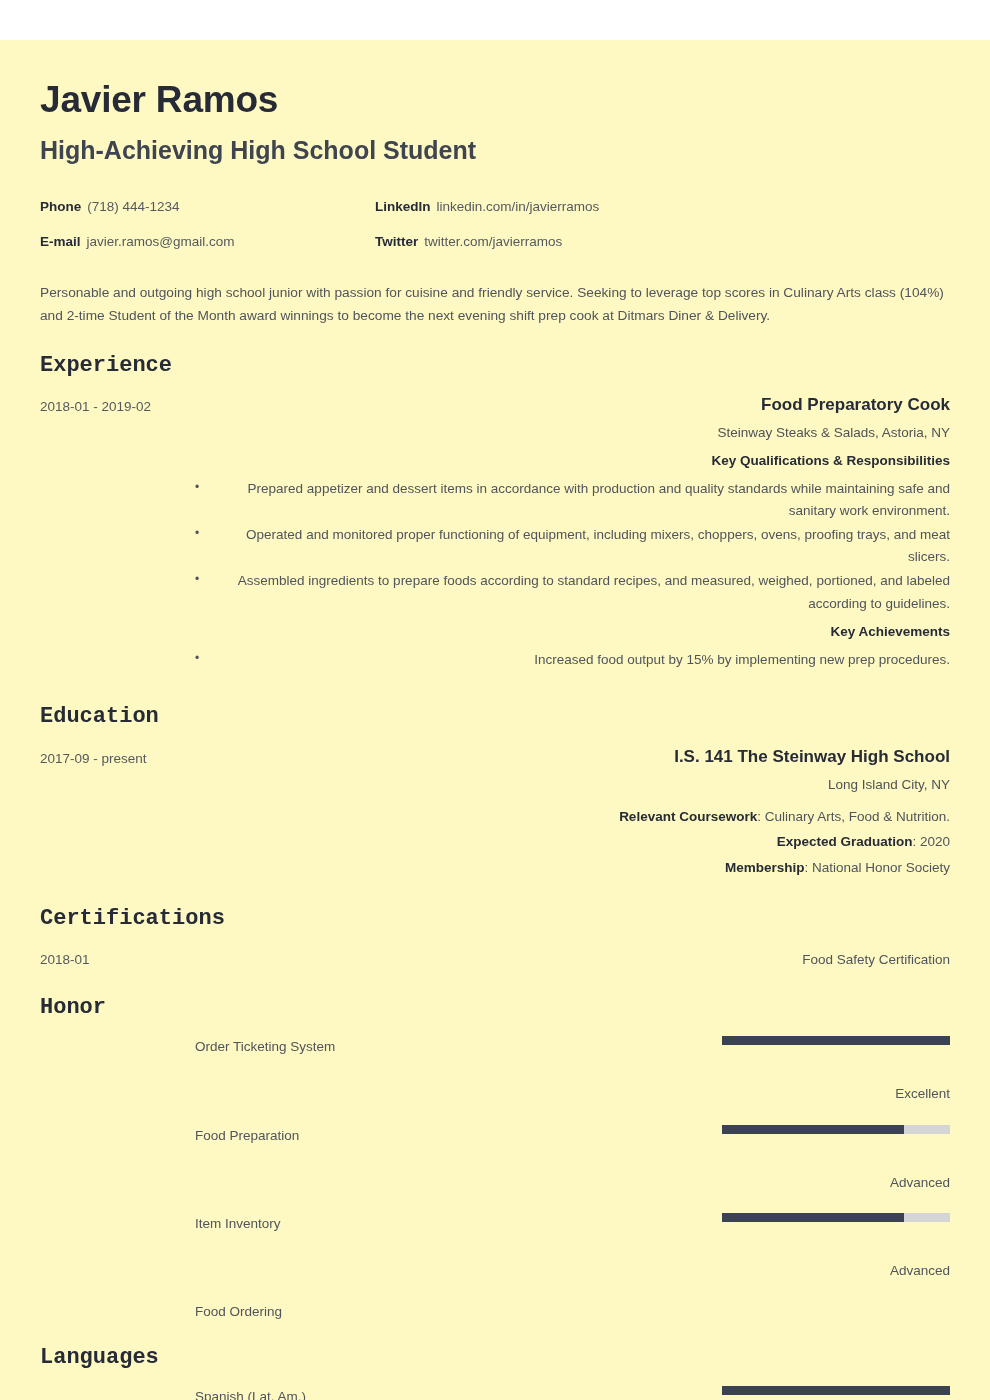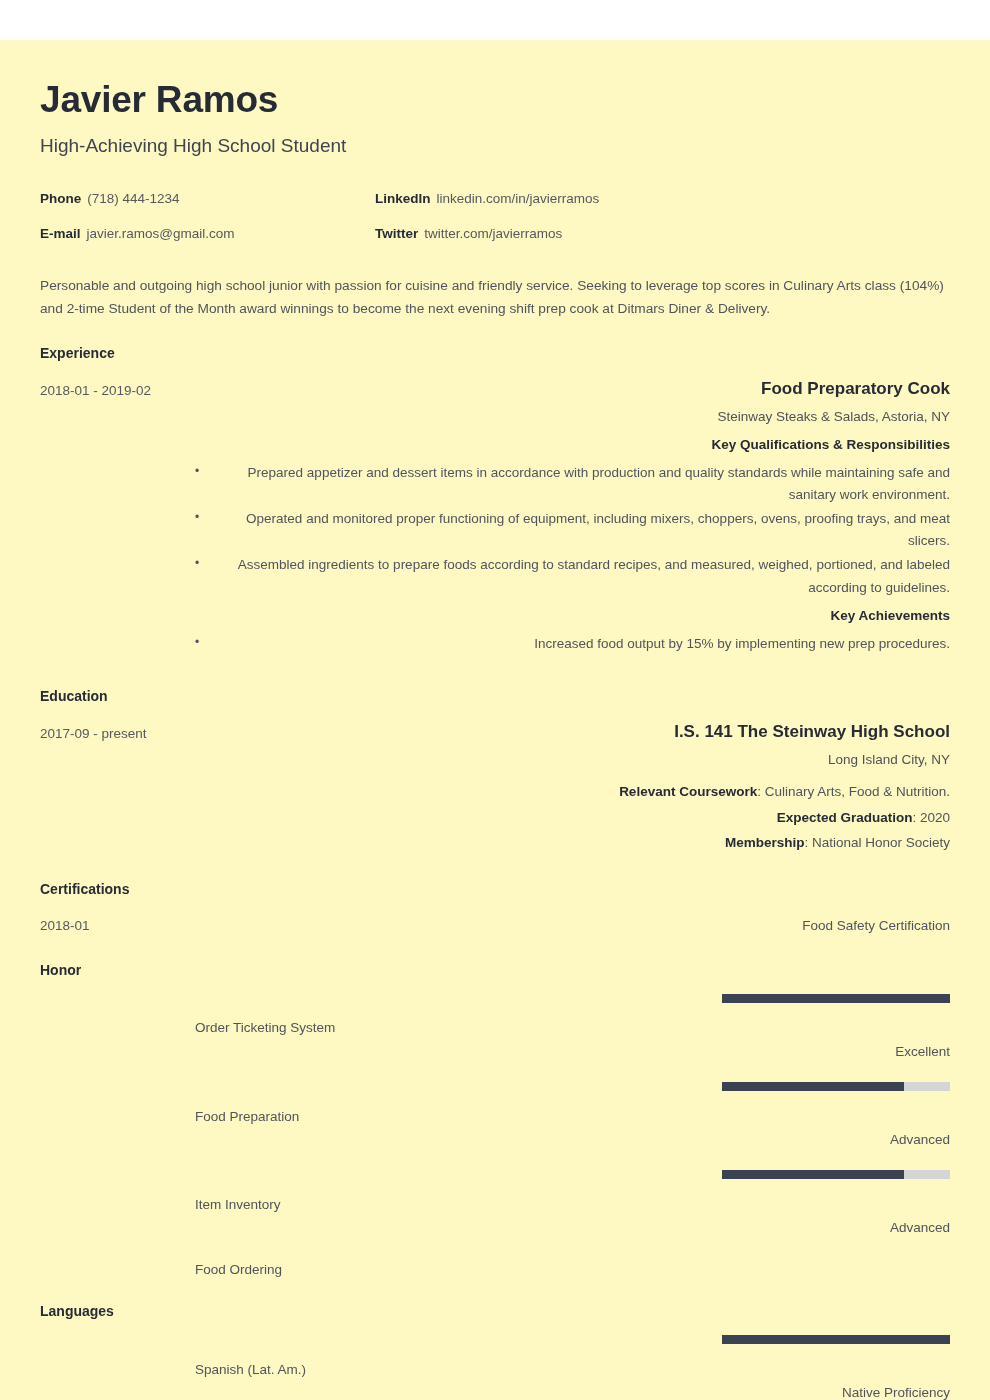--- a/index.html
+++ b/index.html
@@ -28,22 +28,22 @@
   
   .name {
     font-size: 37px;
     font-weight: bold;
     color: #262b36;
     letter-spacing: -0.2px;
     line-height: 1.1;
     margin: 0 0 14px 0;
   }
   .job-title {
-    font-size: 19px;
-    font-weight: normal;
+    font-size: 25px;
+    font-weight: bold;
     color: #3e4450;
     line-height: 1.2;
     margin: 0 0 34px 0;
   }
 
   .contact-grid {
     display: flex;
     margin-bottom: 14px;
   }
   .contact-col {
@@ -74,25 +74,26 @@
     color: #50545c;
     margin: 32px 0 0 0;
     max-width: 910px;
   }
 
   
   .section {
     margin-top: 26px;
   }
   .section-title {
-    font-size: 14px;
+    font-size: 22px;
     font-weight: bold;
     color: #262b36;
     margin: 0 0 16px 0;
     line-height: 1.1;
+    font-family: Liberation Mono, monospace;
   }
   .entry {
     display: flex;
     align-items: flex-start;
     margin-bottom: 4px;
   }
   .entry-date {
     width: 155px;
     flex: 0 0 155px;
     font-size: 13.5px;
@@ -158,21 +159,21 @@
   .cert-text {
     font-size: 13.5px;
     color: #50545c;
     line-height: 1.5;
     padding-top: 3px;
   }
 
   
   .rate-row {
     display: flex;
-    align-items: center;
+    align-items: flex-start;
     margin-bottom: 22px;
   }
   .rate-row:last-child { margin-bottom: 0; }
   .rate-spacer {
     width: 155px;
     flex: 0 0 155px;
   }
   .rate-name {
     flex: 1 1 auto;
     font-size: 13.5px;

